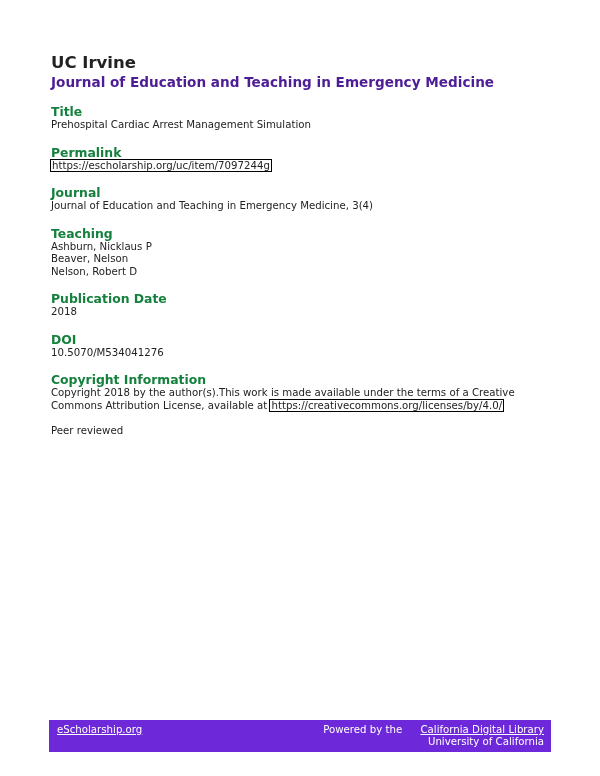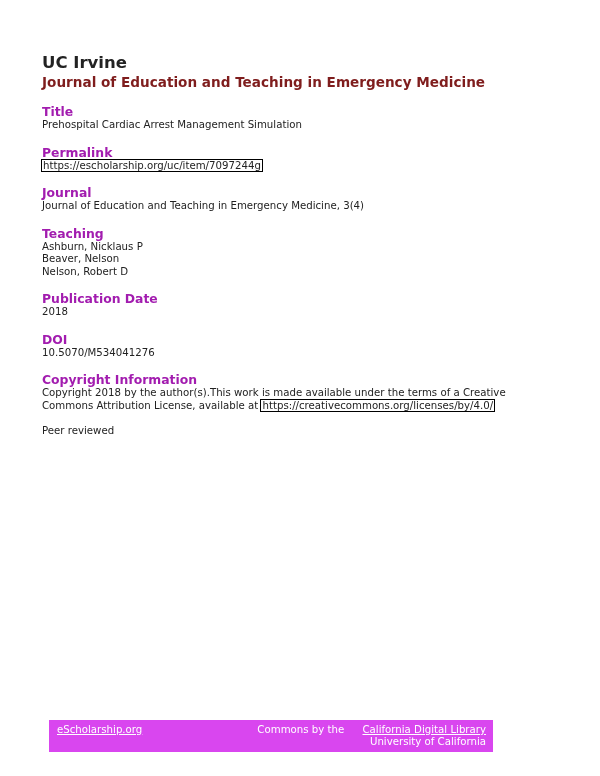--- a/index.html
+++ b/index.html
@@ -1,26 +1,26 @@
 <!DOCTYPE html>
 <html><head>
   <meta charset="utf-8">
   <style>
     html, body { margin: 0; padding: 0; background: #ffffff; }
     body { width: 600px; height: 776px; position: relative; overflow: hidden;
            font-family: "DejaVu Sans", sans-serif; color: #222; }
-    .page { position: absolute; left: 42px; top: 53px; width: 505px; }
+    .page { position: absolute; left: 51px; top: 53px; width: 505px; }
     .inst { font-size: 16.5px; font-weight: bold; color: #222; line-height: 20px; margin: 0; }
-    .journal-title { font-size: 13.6px; font-weight: bold; color: #7f1d1d; line-height: 18px; margin: 0; }
+    .journal-title { font-size: 13.6px; font-weight: bold; color: #4c1d95; line-height: 18px; margin: 0; }
     .section { margin-top: 13px; }
     .section:first-of-type { margin-top: 0; }
-    .label { font-size: 12.4px; font-weight: bold; color: #a21caf; line-height: 15px; margin: 0; }
+    .label { font-size: 12.4px; font-weight: bold; color: #15803d; line-height: 15px; margin: 0; }
     .value { font-size: 10.2px; line-height: 12.5px; color: #222; margin: 0; }
     .boxed { outline: 1px solid #000; color: #222; padding: 0 1px; }
-    .footer { position: absolute; left: 49px; top: 720px; width: 444px; height: 32px; background: #d946ef; color: #fff;
+    .footer { position: absolute; left: 49px; top: 720px; width: 502px; height: 32px; background: #6d28d9; color: #fff;
               font-size: 10.2px; line-height: 12px; }
     .footer .left { position: absolute; left: 8px; top: 4px; text-decoration: underline; }
     .footer .right { position: absolute; right: 7px; top: 4px; text-align: right; }
     .footer .right a, .footer .left { color: #fff; }
     .u { text-decoration: underline; margin-left: 15px; }
   </style>
 </head>
 <body>
 
 <div class="page">
@@ -68,16 +68,16 @@
   </div>
 
   <div class="section">
     <p class="value">Peer reviewed</p>
   </div>
 </div>
 
 <div class="footer">
   <span class="left">eScholarship.org</span>
   <div class="right">
-    <div><span>Commons by the </span><span class="u">California Digital Library</span></div>
+    <div><span>Powered by the </span><span class="u">California Digital Library</span></div>
     <div>University of California</div>
   </div>
 </div>
 
 </body></html>

